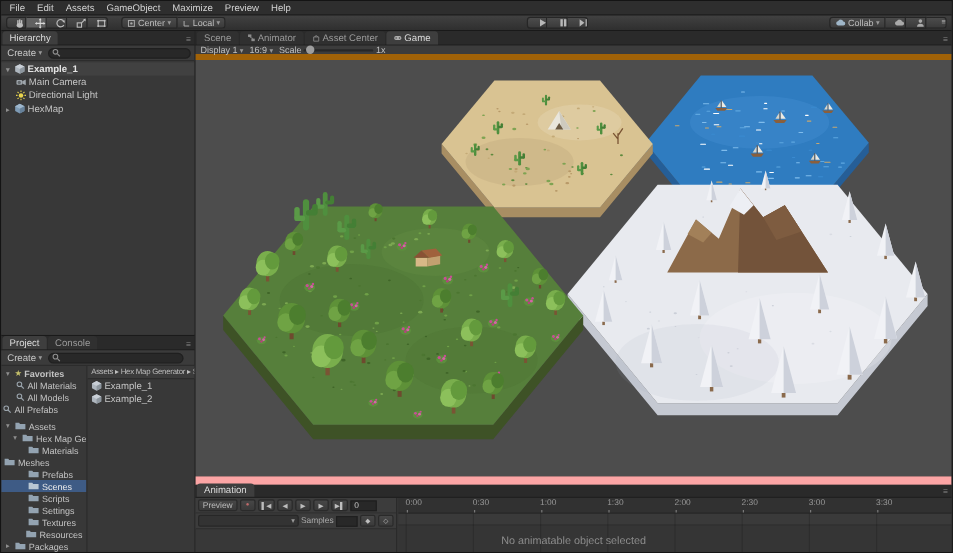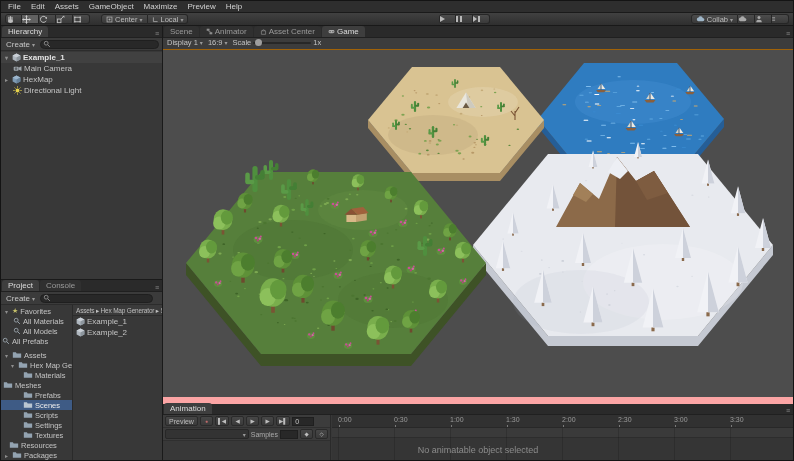--- a/index.html
+++ b/index.html
@@ -6,21 +6,21 @@
 html,body{background:#1E1E1E}
 .unity{position:relative;width:794px;height:461px;background:#383838;font-family:"Liberation Sans",sans-serif;font-size:9px;color:#C8C8C8;overflow:hidden;border:1px solid #141414}
 svg{display:block}
 i{font-style:normal}
 
 .menubar{position:absolute;top:0;left:0;right:0;height:12px;background:#2E2E2E;border-bottom:1px solid #1A1A1A;display:flex;align-items:center;padding-left:2px}
 .menubar span{padding:0 5px;font-size:8px;color:#D2D2D2}
 
 .maintoolbar{position:absolute;top:12px;left:0;right:0;height:13px;background:linear-gradient(#414141,#2F2F2F);border-bottom:1px solid #191919}
 .toolgroup{position:absolute;display:flex;top:1px}
-.tbtn{width:17px;height:10px;background:linear-gradient(#4C4C4C,#3A3A3A);border:1px solid #262626;border-left:none;display:flex;align-items:center;justify-content:space-between;color:#BDBDBD}
+.tbtn{width:17px;height:10px;background:linear-gradient(#4C4C4C,#3A3A3A);border:1px solid #262626;border-left:none;display:flex;align-items:center;justify-content:flex-end;color:#BDBDBD}
 .tbtn:first-child{border-left:1px solid #262626;border-radius:3px 0 0 3px}
 .tbtn:last-child{border-radius:0 3px 3px 0}
 .tbtn.active{background:#616161}
 .tbtn.wide{width:auto;padding:0 4px;gap:2px;font-size:7.5px}
 .caret{font-size:6px;color:#9A9A9A}
 .i-play{width:0;height:0;border-left:5px solid #B8B8B8;border-top:3.5px solid transparent;border-bottom:3.5px solid transparent}
 .i-pause{display:flex;gap:1.5px}.i-pause b{width:2px;height:6px;background:#B8B8B8}
 .i-step{display:flex;align-items:center;gap:1px}.i-step u{display:block;width:1.5px;height:6px;background:#B8B8B8;text-decoration:none}
 
 .tabstrip{height:12px;background:#2A2A2A;border-bottom:1px solid #202020;display:flex;align-items:flex-end;padding-left:1px}
@@ -43,21 +43,21 @@
 .projpanel{flex:1;display:flex;flex-direction:column}
 .projbody{flex:1;display:flex;min-height:0}
 .projtree{width:72px;border-right:1px solid #2A2A2A;background:#383838;overflow:hidden;padding-top:1px}
 .projtree .trow{height:10px;font-size:7.5px}
 .projfiles{flex:1;background:#383838;display:flex;flex-direction:column;min-width:0}
 .crumb{height:11px;background:#3B3B3B;border-bottom:1px solid #2C2C2C;font-size:6.5px;letter-spacing:-0.2px;color:#BEBEBE;line-height:11px;padding:0 3px;white-space:nowrap;overflow:hidden}
 .frow{height:11px;display:flex;align-items:center;gap:2px;padding-left:3px;font-size:8px;color:#C4C4C4}
 
 .gamearea{position:absolute;top:25px;left:162px;right:0;bottom:0}
 .viewtabs{position:absolute;top:0;left:0;right:0}
-.gamebar{position:absolute;top:12px;left:0;right:0;height:12px;background:#3C3C3C;border-bottom:1px solid #a16207;display:flex;align-items:flex-start;gap:5px;padding:0 4px;font-size:7.5px;color:#C2C2C2}
+.gamebar{position:absolute;top:12px;left:0;right:0;height:12px;background:#3C3C3C;border-bottom:5px solid #a16207;display:flex;align-items:center;gap:5px;padding:0 4px;font-size:7.5px;color:#C2C2C2}
 .gamebar .grp{display:flex;align-items:center;gap:2px}
 .slider{width:58px;height:2px;background:#272727;border-radius:1px;position:relative}
 .slider i{position:absolute;left:2px;top:-2.5px;width:7px;height:7px;border-radius:50%;background:#9E9E9E}
 .gb-right{margin-left:auto;display:flex;gap:7px;align-items:center}
 .viewport{position:absolute;top:24px;left:0;right:0;bottom:63px;background:#4D4D4D;overflow:hidden}
 
 .animpanel{position:absolute;left:0;right:0;bottom:0;height:63px;background:#383838;border-top:7px solid #fca5a5}
 .anim-body{position:absolute;top:11px;left:0;right:0;bottom:0}
 .animpanel .tabstrip{height:11px}
 .anim-left{position:absolute;left:0;top:0;bottom:0;width:168px;border-right:1px solid #2A2A2A;background:#383838}
@@ -239,45 +239,45 @@
           <span>Example_1</span>
         </div>
         <div class="trow" style="padding-left:12px">
           <svg class="ic" width="9" height="9" viewBox="0 0 10 10">
               <rect x="0.8" y="3" width="5.4" height="4.4" rx="1" fill="#9FA6AC"></rect>
               <polygon points="6.2,4.2 9.4,2.6 9.4,7.8 6.2,6.2" fill="#9FA6AC"></polygon>
               <circle cx="3.4" cy="5.2" r="1.5" fill="#63686C"></circle>
             </svg>
           <span>Main Camera</span>
         </div>
-        <div class="trow">
-          <span class="arrow">▸</span>
-          <svg class="ic" width="9" height="9" viewBox="0 0 10 10">
-              <polygon points="5,0.5 9.3,2.8 9.3,7.2 5,9.5 0.7,7.2 0.7,2.8" fill="#7E9BB5"></polygon>
-              <polygon points="5,0.5 9.3,2.8 5,5.1 0.7,2.8" fill="#9DB6CC"></polygon>
-              <polygon points="5,5.1 9.3,2.8 9.3,7.2 5,9.5" fill="#66819A"></polygon>
-            </svg>
-          <span>HexMap</span>
-        </div>
         <div class="trow" style="padding-left:12px">
           <svg class="ic" width="9" height="9" viewBox="0 0 10 10">
               <circle cx="5" cy="5" r="2.1" fill="#E8D44D"></circle>
               <g stroke="#E8D44D" stroke-width="1">
                 <line x1="5" y1="0.4" x2="5" y2="1.8"></line>
                 <line x1="5" y1="8.2" x2="5" y2="9.6"></line>
                 <line x1="0.4" y1="5" x2="1.8" y2="5"></line>
                 <line x1="8.2" y1="5" x2="9.6" y2="5"></line>
                 <line x1="1.8" y1="1.8" x2="2.8" y2="2.8"></line>
                 <line x1="7.2" y1="7.2" x2="8.2" y2="8.2"></line>
                 <line x1="1.8" y1="8.2" x2="2.8" y2="7.2"></line>
                 <line x1="7.2" y1="2.8" x2="8.2" y2="1.8"></line>
               </g>
             </svg>
           <span>Directional Light</span>
         </div>
+        <div class="trow">
+          <span class="arrow">▸</span>
+          <svg class="ic" width="9" height="9" viewBox="0 0 10 10">
+              <polygon points="5,0.5 9.3,2.8 9.3,7.2 5,9.5 0.7,7.2 0.7,2.8" fill="#7E9BB5"></polygon>
+              <polygon points="5,0.5 9.3,2.8 5,5.1 0.7,2.8" fill="#9DB6CC"></polygon>
+              <polygon points="5,5.1 9.3,2.8 9.3,7.2 5,9.5" fill="#66819A"></polygon>
+            </svg>
+          <span>HexMap</span>
+        </div>
       </div>
     </div>
 
     <div class="projpanel">
       <div class="tabstrip">
         <div class="tab active">
             <span>Project</span>
           </div>
         <div class="tab">
             <span>Console</span>
@@ -305,21 +305,21 @@
         <svg width="8" height="8" viewBox="0 0 10 10">
             <path d="M1.5 1.5 h4 l3.5 3.5 -4 4 -3.5-3.5 z" fill="none" stroke="#8E8E8E" stroke-width="1"></path>
             <circle cx="3.6" cy="3.6" r="0.9" fill="#8E8E8E"></circle>
           </svg>
       </div>
       <div class="projbody">
         <div class="projtree">
           <div class="trow">
             <span class="arrow">▾</span>
             <span class="ic" style="color:#C5C06A;font-size:7px">★</span>
-            <span style="font-weight:normal">Favorites</span>
+            <span style="font-weight:bold">Favorites</span>
           </div>
           <div class="trow" style="padding-left:12px">
             <svg class="ic" width="8" height="8" viewBox="0 0 10 10">
                 <circle cx="4" cy="4" r="2.4" fill="none" stroke="#9AA4AC" stroke-width="1.1"></circle>
                 <line x1="5.8" y1="5.8" x2="8.6" y2="8.6" stroke="#9AA4AC" stroke-width="1.2"></line>
               </svg>
             <span>All Materials</span>
           </div>
           <div class="trow" style="padding-left:12px">
             <svg class="ic" width="8" height="8" viewBox="0 0 10 10">
@@ -385,21 +385,21 @@
                 <path d="M0.8 1.6 h3.8 l1 1.4 h5.6 v5.4 h-10.4 z" fill="#93A3B1"></path>
               </svg>
             <span>Settings</span>
           </div>
           <div class="trow" style="padding-left:22px">
             <svg class="ic" width="10" height="8" viewBox="0 0 12 10">
                 <path d="M0.8 1.6 h3.8 l1 1.4 h5.6 v5.4 h-10.4 z" fill="#93A3B1"></path>
               </svg>
             <span>Textures</span>
           </div>
-          <div class="trow" style="padding-left:8px">
+          <div class="trow" style="padding-left:20px">
             <svg class="ic" width="10" height="8" viewBox="0 0 12 10">
                 <path d="M0.8 1.6 h3.8 l1 1.4 h5.6 v5.4 h-10.4 z" fill="#93A3B1"></path>
               </svg>
             <span>Resources</span>
           </div>
           <div class="trow">
             <span class="arrow">▸</span>
             <svg class="ic" width="10" height="8" viewBox="0 0 12 10">
                 <path d="M0.8 1.6 h3.8 l1 1.4 h5.6 v5.4 h-10.4 z" fill="#93A3B1"></path>
               </svg>

